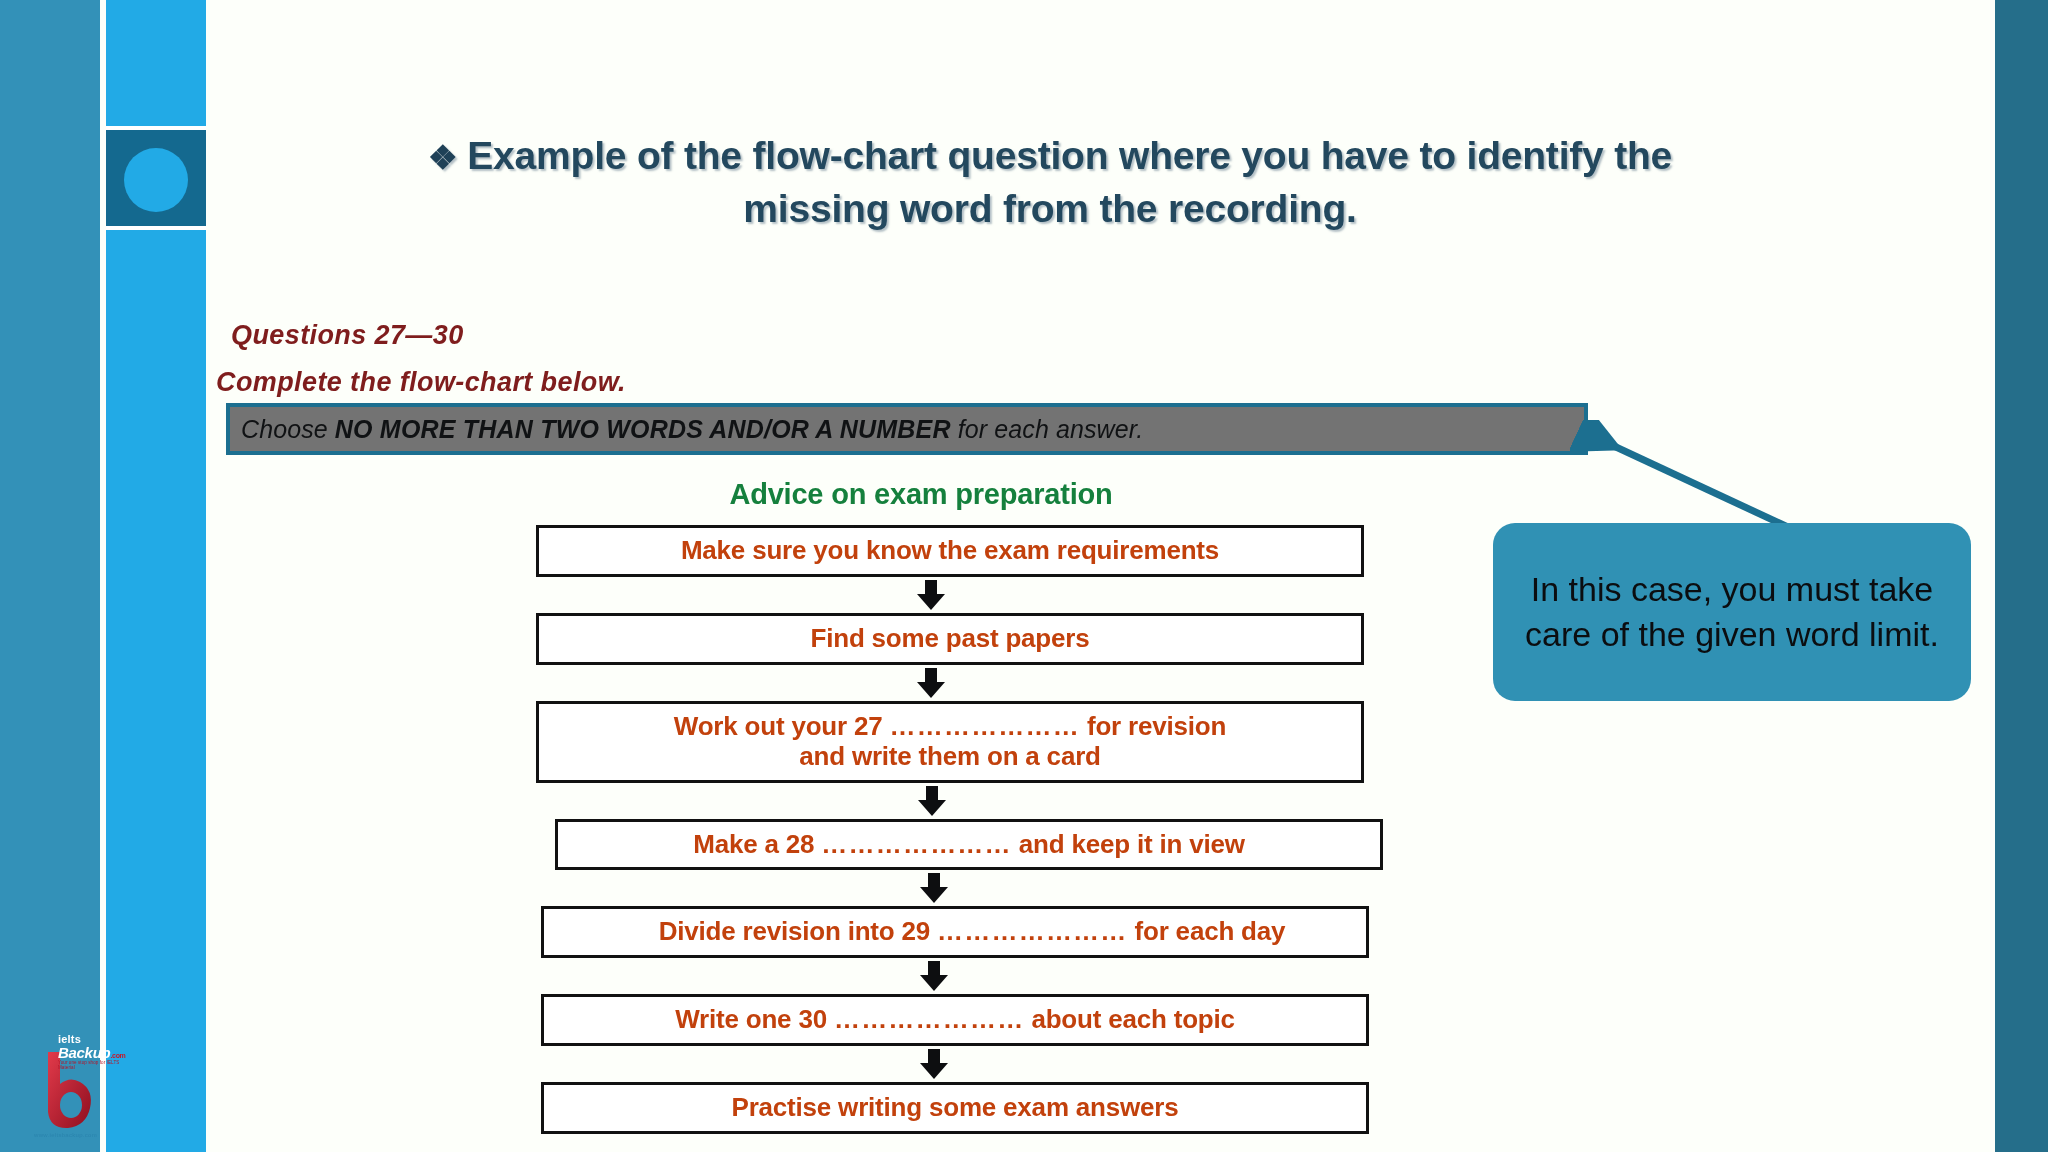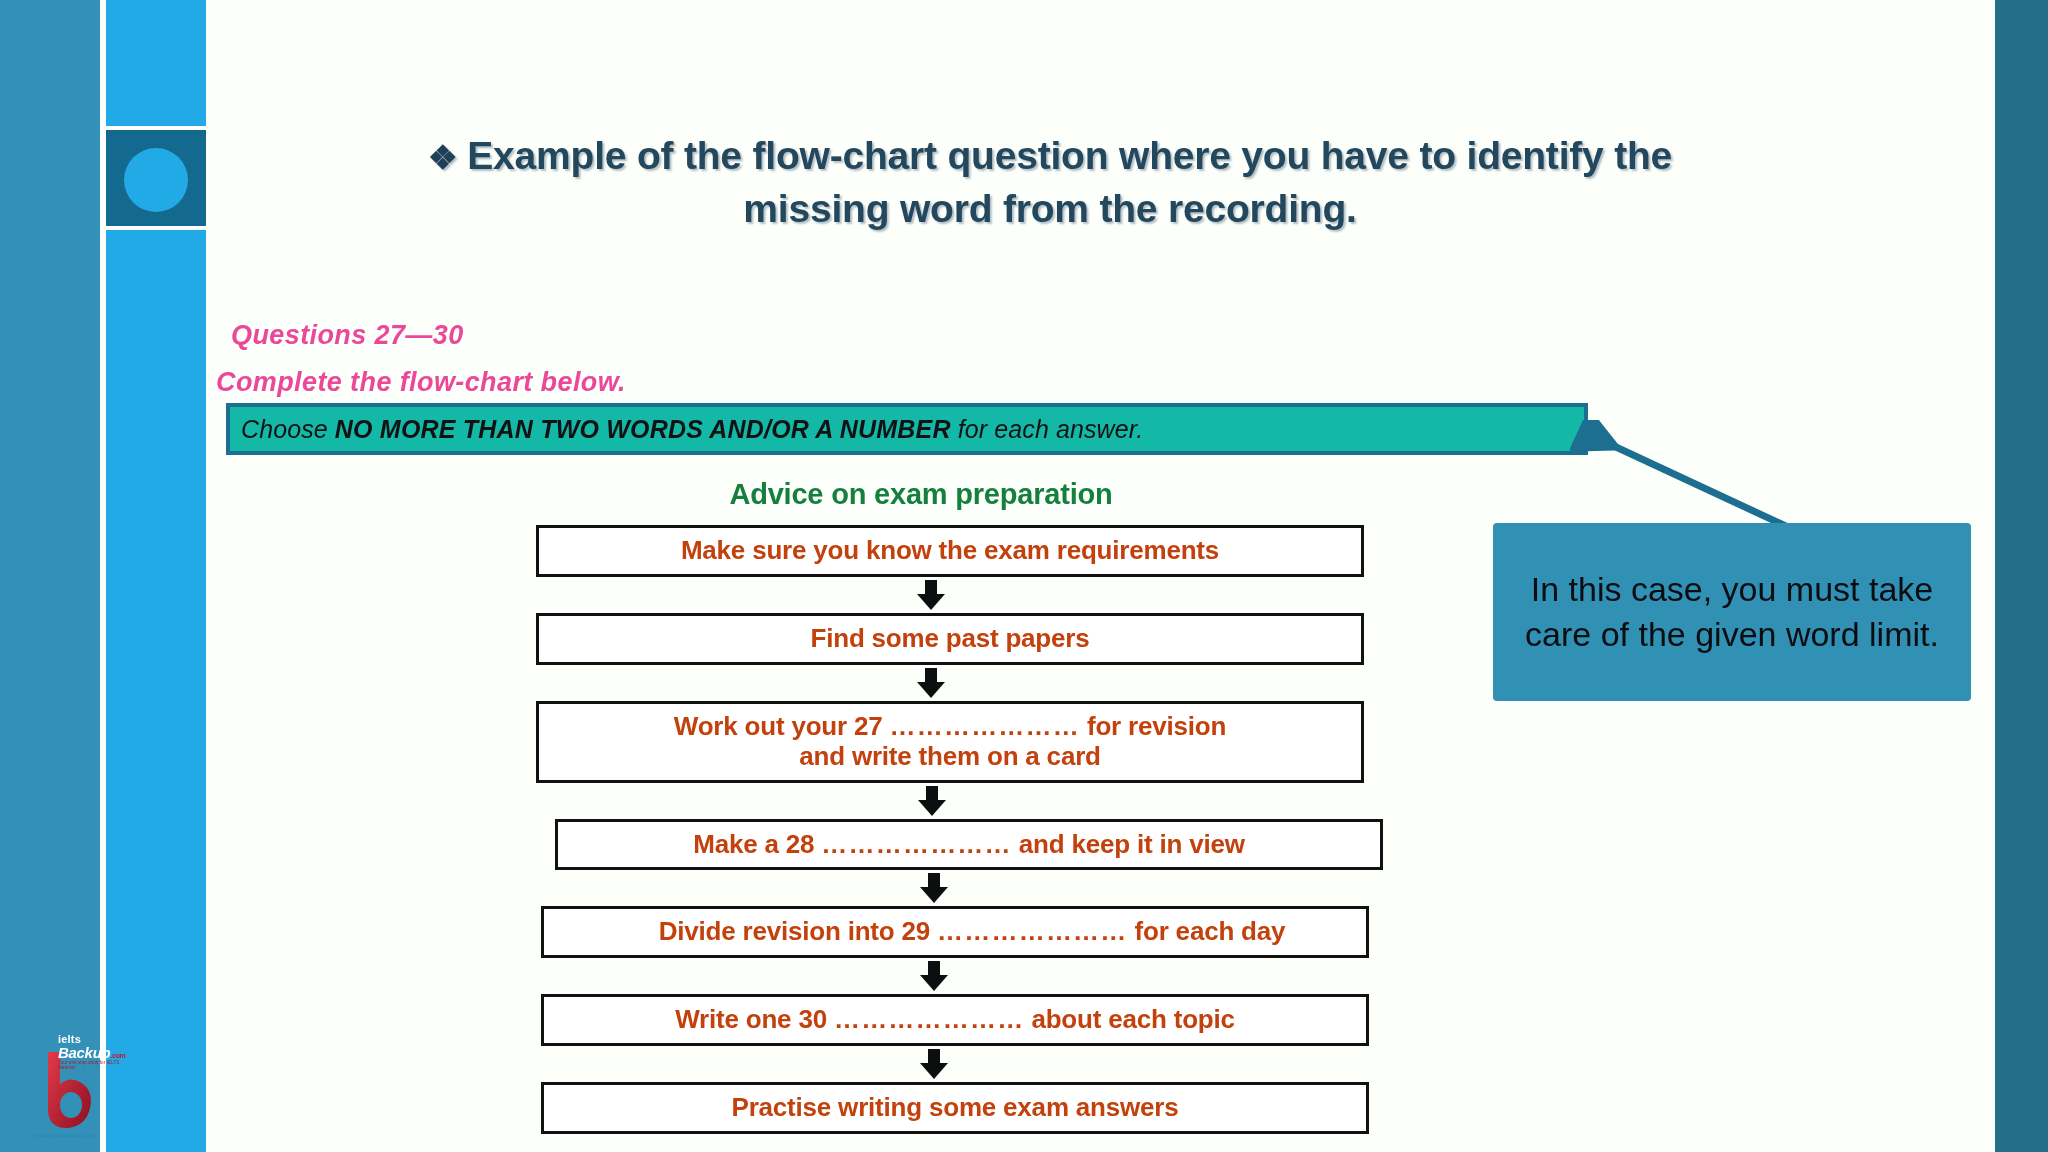--- a/index.html
+++ b/index.html
@@ -138,37 +138,37 @@
     left: 206px; top: 300px;
     width: 1550px;
     color: #15171a;
   }
   .doc-line {
     font-family: "Liberation Sans", sans-serif;
     font-style: italic;
     font-weight: 700;
     font-size: 27px;
     letter-spacing: .4px;
-    color: #ec4899;
+    color: #7f1d1d;
   }
   .doc-q {
     position: absolute;
     left: 25px; top: 20px;
   }
   .doc-c {
     position: absolute;
     left: 10px; top: 67px;
   }
   .instruction-box {
     position: absolute;
     left: 20px; top: 103px;
     width: 1362px;
     height: 52px;
     border: 4px solid #1c6f90;
-    background: #14b8a6;
+    background: #737373;
     box-sizing: border-box;
     display: flex;
     align-items: center;
   }
   .instruction-text {
     font-style: italic;
     font-weight: 700;
     font-size: 25px;
     letter-spacing: .1px;
     padding-left: 11px;
@@ -245,21 +245,21 @@
   .a5 { margin-left: -45px; }
   .a6 { margin-left: -45px; }
 
   
   .callout {
     position: absolute;
     left: 1493px; top: 523px;
     width: 478px;
     height: 178px;
     background: #3091b4;
-    border-radius: 4px;
+    border-radius: 22px;
     display: flex;
     align-items: center;
     justify-content: center;
     box-sizing: border-box;
     padding: 0 26px;
   }
   .callout-text {
     font-size: 34px;
     color: #0b0d10;
     text-align: center;

